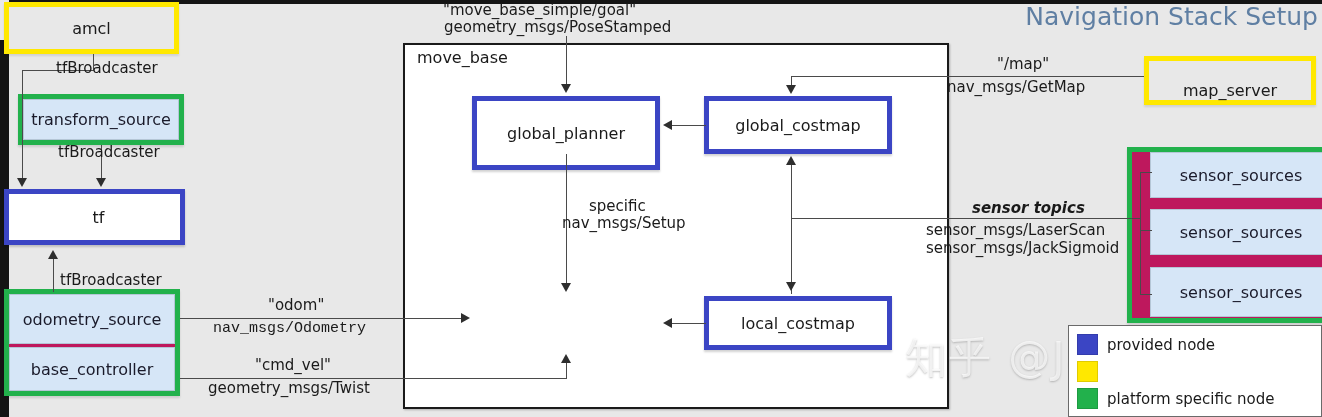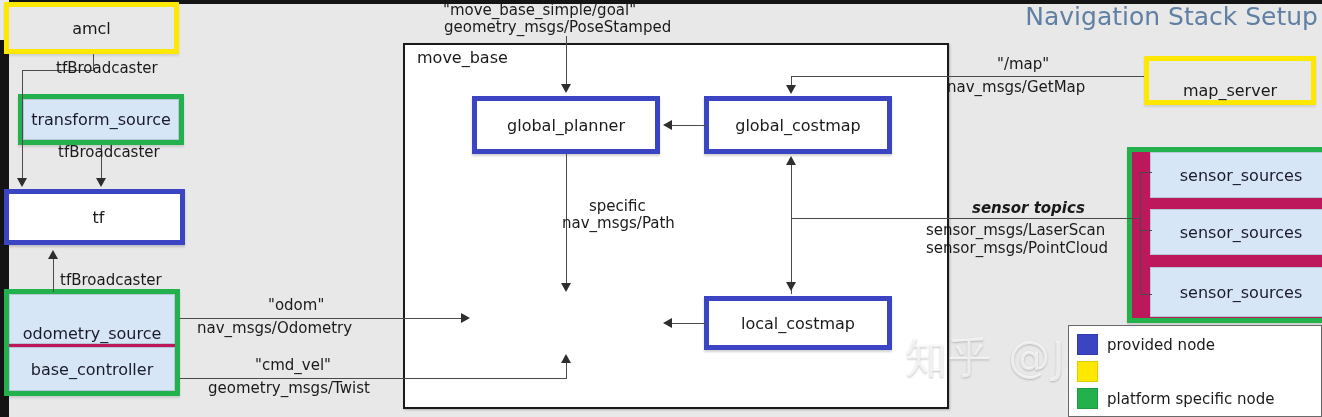--- a/index.html
+++ b/index.html
@@ -175,21 +175,21 @@
     <div class="node-inner-blue" style="left:0; top:0; right:0; bottom:0;">
       <span>transform_source</span>
     </div>
   </div>
 
   <div class="node node-blue" style="left:4px; top:189px; width:181px; height:56px;padding-left:8px;">
     <span>tf</span>
   </div>
 
   <div class="node-green-wrap" style="left:4px; top:289px; width:176px; height:107px;">
-    <div class="node-inner-blue" style="left:0px; top:0px; width:166px; height:50px;align-items:flex-end;">
+    <div class="node-inner-blue" style="left:0px; top:0px; width:166px; height:50px;">
       <span>odometry_source</span>
     </div>
     <div class="node-inner-blue" style="left:0px; top:53px; width:166px; height:44px;">
       <span>base_controller</span>
     </div>
   </div>
 
   <div class="node node-yellow" style="left:1144px; top:56px; width:172px; height:49px;align-items:flex-end;">
     <span>map_server</span>
   </div>
@@ -204,21 +204,21 @@
     <div class="node-inner-blue" style="left:18px; top:115px; width:182px; height:50px;">
       <span>sensor_sources</span>
     </div>
 
     <div class="vline" style="left:8px; top:20px; height:122px;"></div>
     <div class="hline" style="left:8px; top:20px; width:12px;"></div>
     <div class="hline" style="left:8px; top:78px; width:12px;"></div>
     <div class="hline" style="left:8px; top:142px; width:12px;"></div>
   </div>
 
-  <div class="node node-blue" style="left:472px; top:96px; width:188px; height:58px;">
+  <div class="node node-blue" style="left:472px; top:96px; width:188px; height:74px;">
     <span>global_planner</span>
   </div>
 
   <div class="node node-blue" style="left:704px; top:96px; width:188px; height:58px;">
     <span>global_costmap</span>
   </div>
 
 
   <div class="node node-blue" style="left:704px; top:296px; width:188px; height:54px;">
     <span>local_costmap</span>
@@ -248,39 +248,39 @@
 
   <div class="hline" style="left:791px; top:76px; width:353px;"></div>
   <div class="vline" style="left:791px; top:76px; height:12px;"></div>
   <div class="arrow-d" style="left:786px; top:85px;"></div>
   <div class="lbl" style="left:997px; top:56px;">"/map"</div>
   <div class="lbl" style="left:947px; top:79px;">nav_msgs/GetMap</div>
 
   <div class="vline" style="left:566px; top:154px; height:131px;"></div>
   <div class="arrow-d" style="left:561px; top:283px;"></div>
   <div class="lbl" style="left:589px; top:198px;">specific</div>
-  <div class="lbl" style="left:562px; top:215px;">nav_msgs/Path</div>
+  <div class="lbl" style="left:562px; top:215px;">nav_msgs/Setup</div>
 
   <div class="hline" style="left:672px; top:323px; width:34px;"></div>
   <div class="arrow-l" style="left:663px; top:318px;"></div>
 
   <div class="vline" style="left:791px; top:164px; height:130px;"></div>
   <div class="arrow-u" style="left:786px; top:156px;"></div>
 
   <div class="hline" style="left:791px; top:218px; width:350px;"></div>
   <div class="vline" style="left:791px; top:218px; height:64px;"></div>
   <div class="arrow-d" style="left:786px; top:282px;"></div>
   <div class="lbl italic" style="left:972px; top:200px;">sensor topics</div>
   <div class="lbl" style="left:926px; top:222px;">sensor_msgs/LaserScan</div>
-  <div class="lbl" style="left:926px; top:240px;">sensor_msgs/PointCloud</div>
+  <div class="lbl" style="left:926px; top:240px;">sensor_msgs/JackSigmoid</div>
 
   <div class="hline" style="left:180px; top:318px; width:283px;"></div>
   <div class="arrow-r" style="left:461px; top:313px;"></div>
   <div class="lbl" style="left:268px; top:297px;">"odom"</div>
-  <div class="lbl" style="left:197px; top:320px;">nav_msgs/Odometry</div>
+  <div class="lbl" style="left:213px; top:320px;font-family:Liberation Mono, monospace;">nav_msgs/Odometry</div>
 
   <div class="hline" style="left:180px; top:378px; width:387px;"></div>
   <div class="vline" style="left:566px; top:362px; height:17px;"></div>
   <div class="arrow-u" style="left:561px; top:354px;"></div>
   <div class="lbl" style="left:255px; top:357px;">"cmd_vel"</div>
   <div class="lbl" style="left:208px; top:380px;">geometry_msgs/Twist</div>
 
   <div class="watermark">知乎 @JackSigmoid</div>
 
   <div class="legend">

